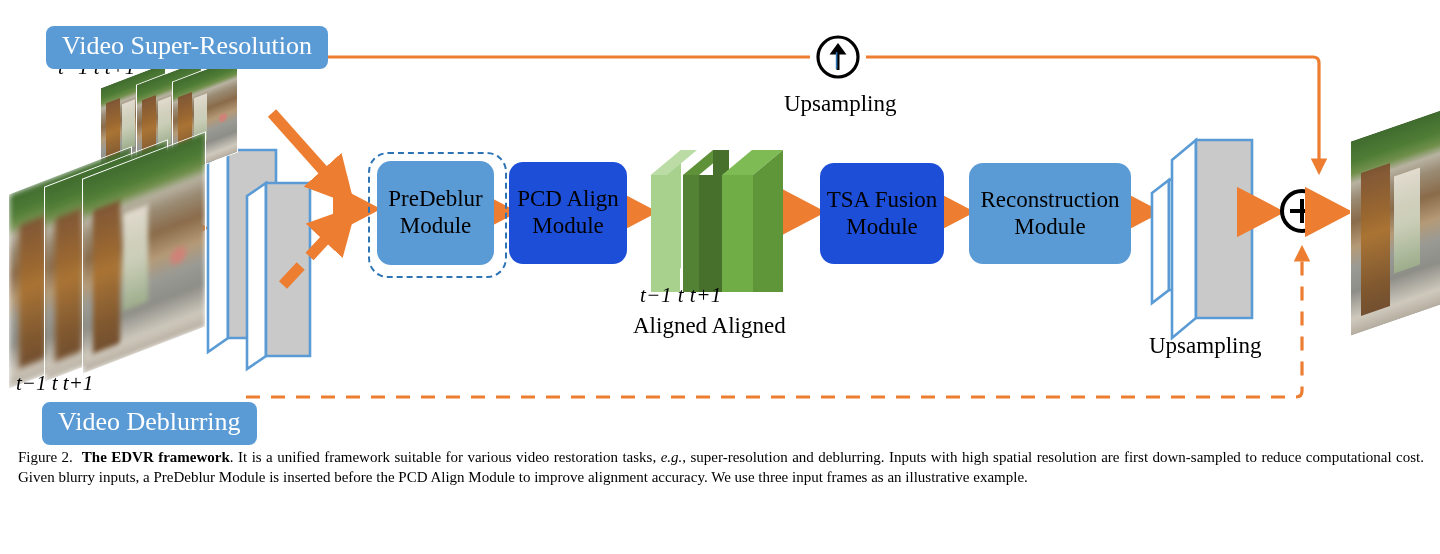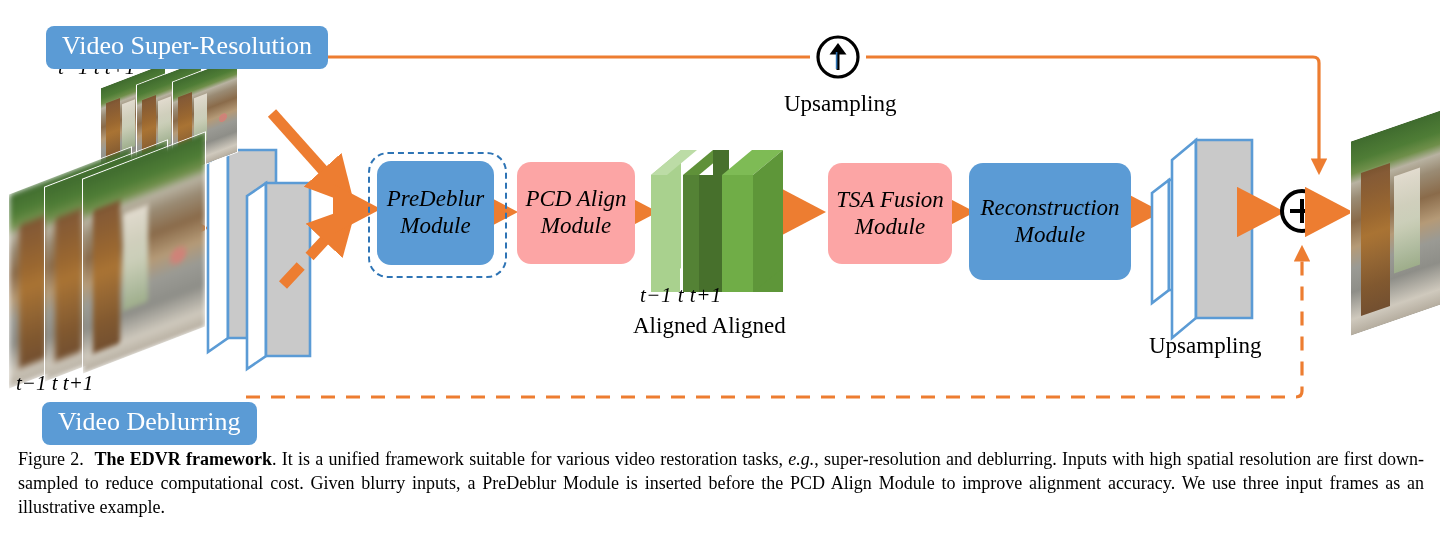--- a/index.html
+++ b/index.html
@@ -51,37 +51,36 @@
     display: flex;
     flex-direction: column;
     align-items: center;
     justify-content: center;
     text-align: center;
     font-size: 23px;
     line-height: 1.17;
     color: #000;
     z-index: 30;
     font-family: "Liberation Serif", "DejaVu Serif", serif;
-    font-style: italic;
   }
   .module.blue   { background: #5B9BD5; }
-  .module.yellow { background: #fca5a5; margin-left: 8px; }
+  .module.yellow { background: #1d4ed8; }
 
   #mod-predeblur     { left: 377px; top: 161px; width: 117px; height: 104px; }
   #predeblur-dash {
     position: absolute;
     left: 368px; top: 152px;
     width: 135px; height: 122px;
     border: 2.5px dashed #2E74B5;
     border-radius: 20px;
     z-index: 29;
   }
   #mod-pcd           { left: 509px; top: 162px; width: 118px; height: 102px; }
   #mod-tsa           { left: 820px; top: 163px; width: 124px; height: 101px; justify-content: center; }
-  #mod-recon         { left: 969px; top: 163px; width: 162px; height: 117px; }
+  #mod-recon         { left: 969px; top: 163px; width: 162px; height: 101px; }
 
   
   .lbl {
     position: absolute;
     font-size: 22px;
     line-height: 1;
     white-space: nowrap;
     color: #000;
     z-index: 35;
     font-family: "Liberation Serif", "DejaVu Serif", serif;
@@ -132,21 +131,21 @@
   .blurry-strong .scene { filter: blur(3.2px); }
 
   
 
   
   #caption {
     position: absolute;
     left: 18px;
     top: 448px;
     width: 1406px;
-    font-size: 18px;
+    font-size: 15px;
     line-height: 1.33;
     text-align: justify;
     text-justify: inter-word;
     color: #000;
     font-family: "Liberation Serif", "DejaVu Serif", serif;
   }
   #caption b { font-weight: bold; }
   #caption i { font-style: italic; }
 </style>
 </head>

